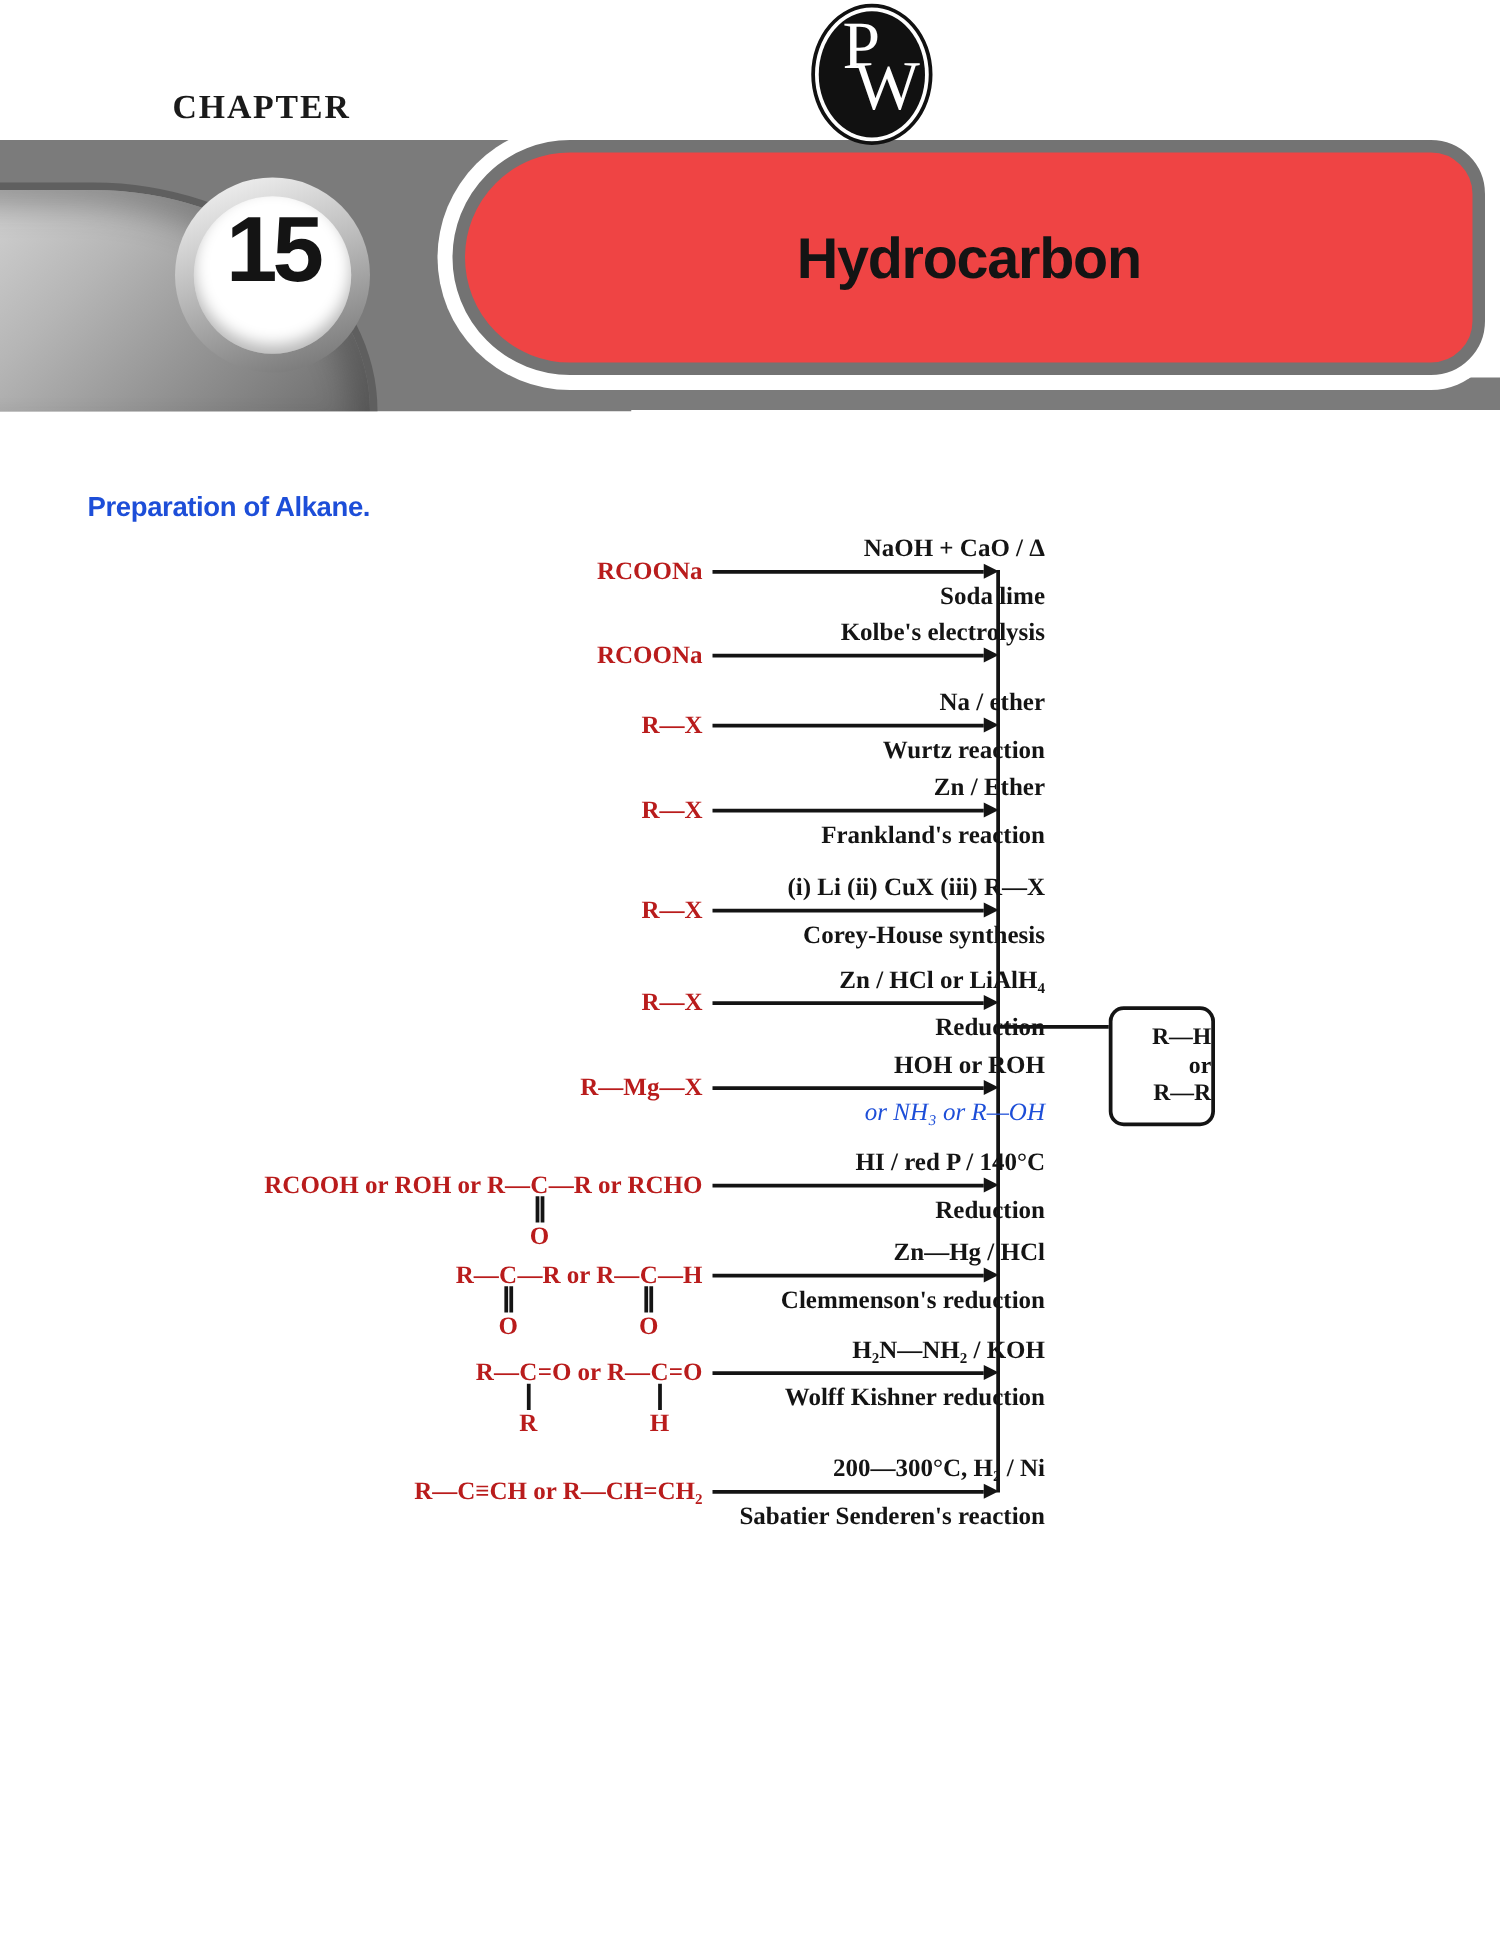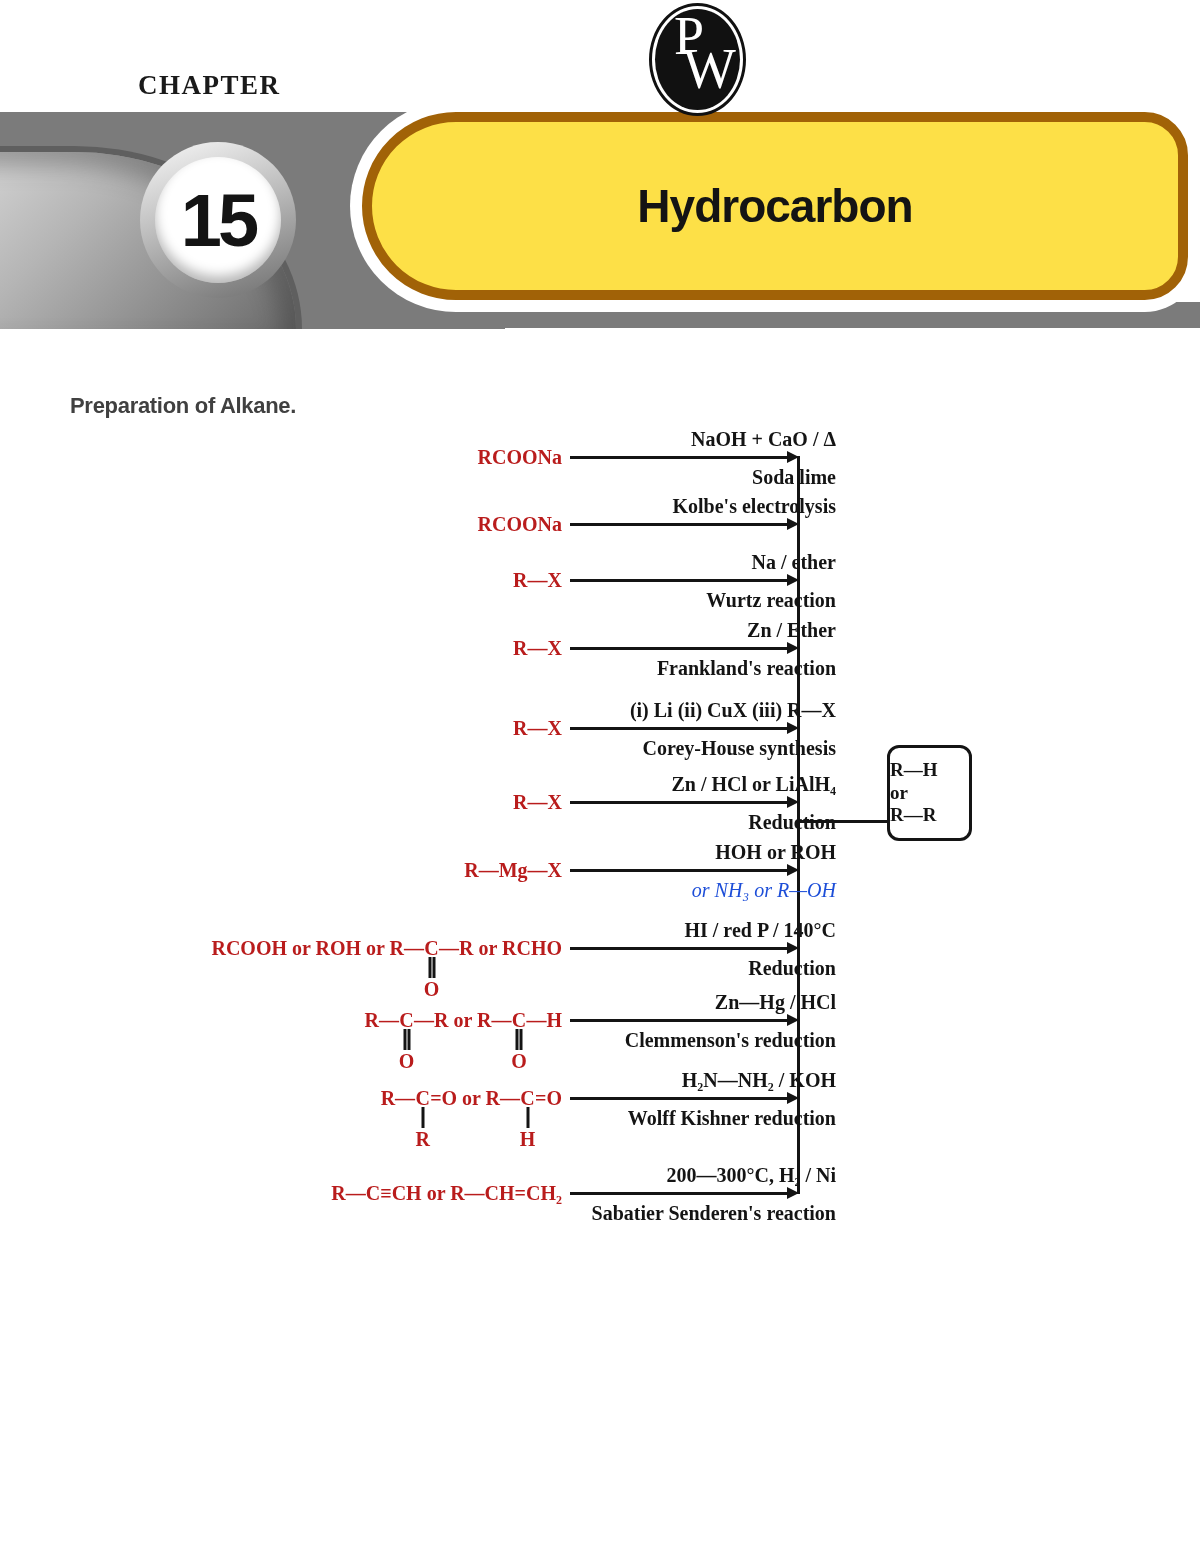--- a/index.html
+++ b/index.html
@@ -13,60 +13,60 @@
   .page{position:relative;width:1200px;height:1553px;background:#ffffff;margin:0 auto;overflow:hidden;color:var(--ink);}
 
   
   .chapter-label{position:absolute;left:138px;top:70px;font:bold 27px var(--serif);letter-spacing:1.5px;color:#1a1a1a;}
   .band{position:absolute;left:0;top:302px;width:1200px;height:26px;background:var(--gray);}
   .left-block{position:absolute;left:0;top:112px;width:505px;height:217px;background:var(--gray);overflow:hidden;}
   .blob{position:absolute;left:-34px;top:40px;bottom:0;width:330px;
         background:linear-gradient(135deg,#d8d8d8 0%,#b5b5b5 35%,#6a6a6a 100%);
         border-top-right-radius:250px 200px;
         box-shadow:0 0 0 6px #5f5f5f, inset -14px 14px 22px rgba(50,50,50,.35);}
-  .title-box{position:absolute;left:362px;top:112px;width:826px;height:188px;background:#fde047;
-             border:10px solid #a16207;border-radius:100px 46px 46px 100px;
+  .title-box{position:absolute;left:362px;top:112px;width:826px;height:188px;background:#ef4444;
+             border:10px solid #737373;border-radius:100px 46px 46px 100px;
              box-shadow:0 0 0 12px #ffffff;display:flex;align-items:center;justify-content:center;z-index:3;}
   .title-box h1{font:bold 46px var(--sans);letter-spacing:-1px;color:#141414;}
   .num-badge{position:absolute;left:140px;top:142px;width:156px;height:156px;border-radius:50%;
              background:linear-gradient(160deg,#f2f2f2 5%,#bdbdbd 45%,#6d6d6d 100%);
              display:flex;align-items:center;justify-content:center;z-index:4;}
-  .num-inner{width:126px;height:126px;border-radius:50%;background:#fff;display:flex;align-items:center;justify-content:center;
+  .num-inner{width:126px;height:126px;border-radius:50%;background:#fff;display:flex;justify-content:center;
              box-shadow:inset 0 -7px 12px rgba(0,0,0,.28);}
   .num-inner span{font:bold 74px var(--sans);letter-spacing:-4px;color:#141414;}
   .pw-logo{position:absolute;left:649px;top:3px;width:97px;height:113px;z-index:5;}
   .logo-ring{width:100%;height:100%;border:3px solid #111;border-radius:50%;padding:3px;background:#fff;}
   .logo-disc{width:100%;height:100%;background:#111;border-radius:50%;position:relative;overflow:hidden;}
   .logo-disc .lp{position:absolute;left:19px;top:-4px;font:normal 54px var(--serif);color:#fff;}
   .logo-disc .lw{position:absolute;left:28px;top:28px;font:normal 56px var(--serif);color:#fff;}
 
   
-  .section-heading{position:absolute;left:70px;top:393px;font:bold 22px var(--sans);letter-spacing:-.3px;color:#404040;}
+  .section-heading{position:absolute;left:70px;top:393px;font:bold 22px var(--sans);letter-spacing:-.3px;color:#1d4ed8;}
 
   
   .rxn-row{position:absolute;left:0;width:100%;height:0;}
   .reactant{position:absolute;right:638px;top:0;transform:translateY(-50%);
             font:bold 20px var(--serif);color:#b91c1c;white-space:nowrap;line-height:24px;}
   .vatom{display:inline-block;position:relative;width:15px;text-align:center;}
   .vbond{position:absolute;left:50%;transform:translateX(-50%);top:21px;height:21px;}
   .vbond.double{width:7px;border-left:3px solid #141414;border-right:3px solid #141414;}
   .vbond.single{width:3px;background:#141414;}
   .vdown{position:absolute;left:50%;transform:translateX(-50%);top:42px;font:bold 20px var(--serif);}
   .arrowline{position:absolute;left:570px;top:-1px;width:217px;height:2.5px;background:#141414;}
   .arrowline::after{content:"";position:absolute;right:-12px;top:-5px;width:0;height:0;
                     border-left:12px solid #141414;border-top:6px solid transparent;border-bottom:6px solid transparent;}
   .above{position:absolute;left:534px;width:302px;top:-6px;transform:translateY(-100%);
          text-align:right;font:bold 20px var(--serif);white-space:nowrap;color:#141414;}
   .below{position:absolute;left:534px;width:302px;top:9px;text-align:right;
          font:bold 20px var(--serif);white-space:nowrap;color:#141414;}
   .below.light{font-weight:normal;color:#1d4ed8;font-style:italic;}
   .collector{position:absolute;left:797px;top:456px;width:3px;height:738px;background:#141414;}
   .connector{position:absolute;left:799px;top:820px;width:88px;height:3px;background:#141414;}
-  .product-box{position:absolute;left:887px;top:745px;width:85px;height:96px;border:3.5px solid #141414;border-radius:12px;
-               display:flex;flex-direction:column;justify-content:center;align-items:flex-start;
+  .product-box{position:absolute;left:887px;top:805px;width:85px;height:96px;border:3.5px solid #141414;border-radius:12px;
+               display:flex;flex-direction:column;justify-content:center;align-items:flex-end;
                font:bold 19px var(--serif);line-height:1.2;color:#141414;}
 </style>
 </head>
 <body>
 
 <div class="page">
 
   <div>
     <div class="chapter-label">CHAPTER</div>
 

